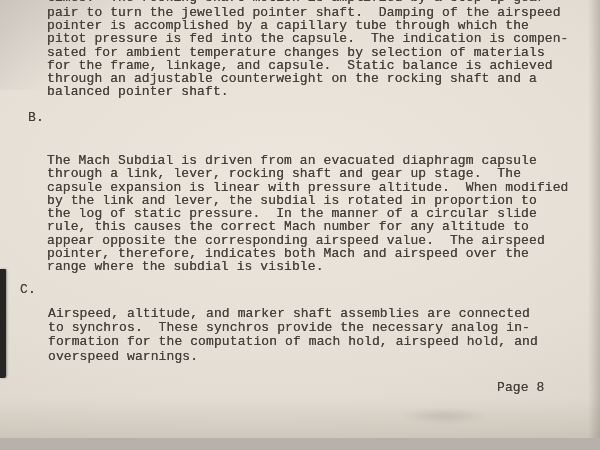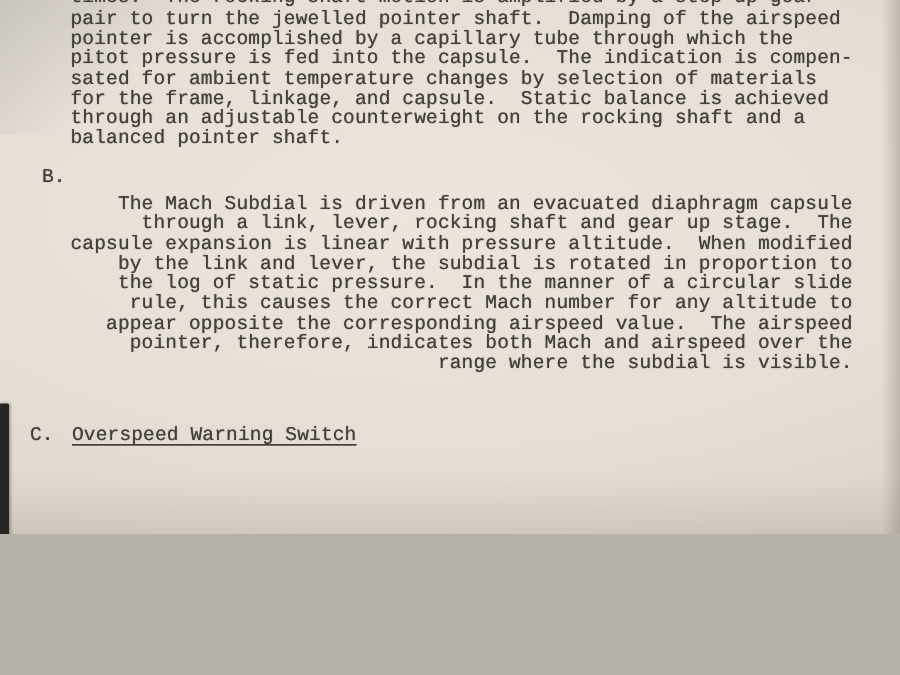--- a/index.html
+++ b/index.html
@@ -3,21 +3,21 @@
 <meta charset="utf-8">
 <style>
   html, body {
     margin: 0;
     padding: 0;
     background: #b7b2a9;
   }
   .photo {
     position: relative;
     width: 600px;
-    height: 356px;
+    height: 438px;
     overflow: hidden;
     font-family: "Liberation Mono", "DejaVu Sans Mono", monospace;
     color: #45403a;
     background:
       radial-gradient(ellipse 130% 95% at 48% 40%,
         rgba(236,230,221,0.95) 0%,
         rgba(229,223,214,0.9) 45%,
         rgba(219,213,203,0.9) 75%,
         rgba(205,200,191,0.95) 100%),
       linear-gradient(160deg, #d3cfc8 0%, #e4ded5 14%, #e4ded5 70%, #d7d0c3 100%);
@@ -73,21 +73,21 @@
   }
   .clipped-line { left: 47px; top: -9px; line-height: 13.2px; }
   .para-a       { left: 47px; top: 6px;  line-height: 13.2px; }
   .sec-label-b  { left: 28px; top: 110px; }
   .sec-head-b   {
     left: 52px; top: 110px;
     text-decoration: underline;
     text-underline-offset: 3px;
     text-decoration-thickness: 1px;
   }
-  .para-b       { left: 47px; top: 129px; line-height: 13.3px; text-align: right; }
+  .para-b       { left: 47px; top: 154px; line-height: 13.3px; }
   .sec-label-c  { left: 20px; top: 282px; }
   .sec-head-c   {
     left: 48px; top: 282px;
     text-decoration: underline;
     text-underline-offset: 3px;
     text-decoration-thickness: 1px;
   }
   .para-c       { left: 48px; top: 307px; line-height: 14.2px; }
   .page-number  { left: 497px; top: 380px; }
 </style>
@@ -120,18 +120,21 @@
 capsule expansion is linear with pressure altitude.  When modified
 by the link and lever, the subdial is rotated in proportion to
 the log of static pressure.  In the manner of a circular slide
 rule, this causes the correct Mach number for any altitude to
 appear opposite the corresponding airspeed value.  The airspeed
 pointer, therefore, indicates both Mach and airspeed over the
 range where the subdial is visible.</div>
 
   <div class="txt sec-label-c">C.</div>
 
-  <div class="txt sec-head-c">Overspeed Warning Switch</div>
 
+  <div class="txt para-c">Airspeed, altitude, and marker shaft assemblies are connected
+to synchros.  These synchros provide the necessary analog in-
+formation for the computation of mach hold, airspeed hold, and
+overspeed warnings.</div>
 
   <div class="txt page-number">Page 8</div>
 
 </div>
 
 </body></html>

